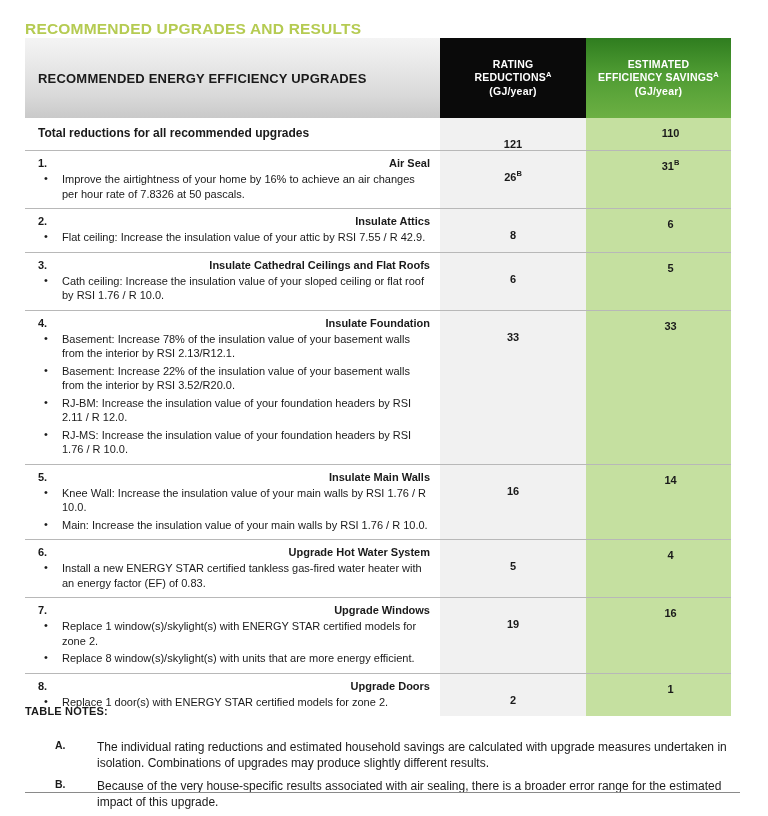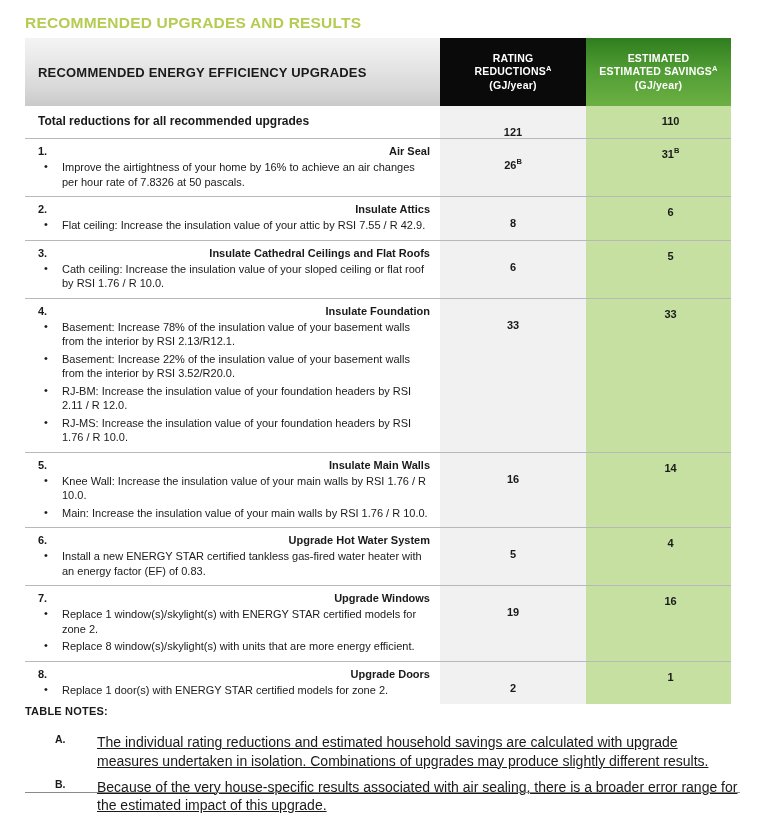--- a/index.html
+++ b/index.html
@@ -13,21 +13,21 @@
     font-family: "Liberation Sans", sans-serif;
     color: #231f20;
     position: relative;
     overflow: hidden;
   }
 
   
   .page-title {
     position: absolute;
     left: 25px;
-    top: 14px;
+    top: 20px;
     font-size: 15.5px;
     font-weight: bold;
     letter-spacing: 0.2px;
     color: #b5cb52;
     white-space: nowrap;
   }
 
   
   .table-wrap {
     position: absolute;
@@ -41,21 +41,21 @@
     border-collapse: collapse;
     table-layout: fixed;
   }
 
   col.c-desc  { width: 415px; }
   col.c-rate  { width: 146px; }
   col.c-save  { width: 145px; }
 
   
   thead th {
-    padding: 6px;
+    padding: 12px;
     vertical-align: middle;
     font-size: 10.5px;
     font-weight: bold;
     letter-spacing: 0.2px;
   }
   th.h-desc {
     height: 56px;
     background: linear-gradient(to bottom, #f4f4f4 0%, #eeeeee 18%, #d9d9d9 72%, #c9c9c9 100%);
     color: #1a1a1a;
     text-align: left;
@@ -166,41 +166,40 @@
     position: absolute;
     left: 25px;
     top: 705px;
     width: 715px;
   }
   .notes-title {
     font-size: 11px;
     font-weight: bold;
     color: #1a1a1a;
     letter-spacing: 0.2px;
-    margin-bottom: 16px;
+    margin-bottom: 22px;
   }
   .note {
     display: flex;
     margin-bottom: 7px;
   }
   .note-key {
     width: 72px;
     flex: 0 0 72px;
     padding-left: 30px;
     box-sizing: border-box;
     font-size: 10.5px;
     font-weight: bold;
     color: #1a1a1a;
   }
   .note-text {
     flex: 1;
-    font-size: 14px;
+    font-size: 12px;
     line-height: 1.34;
     color: #1a1a1a;
-    text-decoration: underline;
   }
 
   .bottom-rule {
     position: absolute;
     left: 25px;
     top: 792px;
     width: 715px;
     height: 0;
     border-top: 1px solid #8a8a8a;
   }
@@ -220,21 +219,21 @@
     <thead>
       <tr>
         <th class="h-desc">RECOMMENDED ENERGY EFFICIENCY UPGRADES</th>
         <th class="h-rate">
           <span>RATING</span><br>
           <span>REDUCTIONS</span><span class="sup">A</span>
           <span class="units">(GJ/year)</span>
         </th>
         <th class="h-save">
           <span>ESTIMATED</span><br>
-          <span>ESTIMATED SAVINGS</span><span class="sup">A</span>
+          <span>EFFICIENCY SAVINGS</span><span class="sup">A</span>
           <span class="units">(GJ/year)</span>
         </th>
       </tr>
     </thead>
     <tbody id="table-body">
         <tr class="total-row">
           <td>
             <div class="total-label">Total reductions for all recommended upgrades</div>
           </td>
           <td class="v-rate">121</td>

